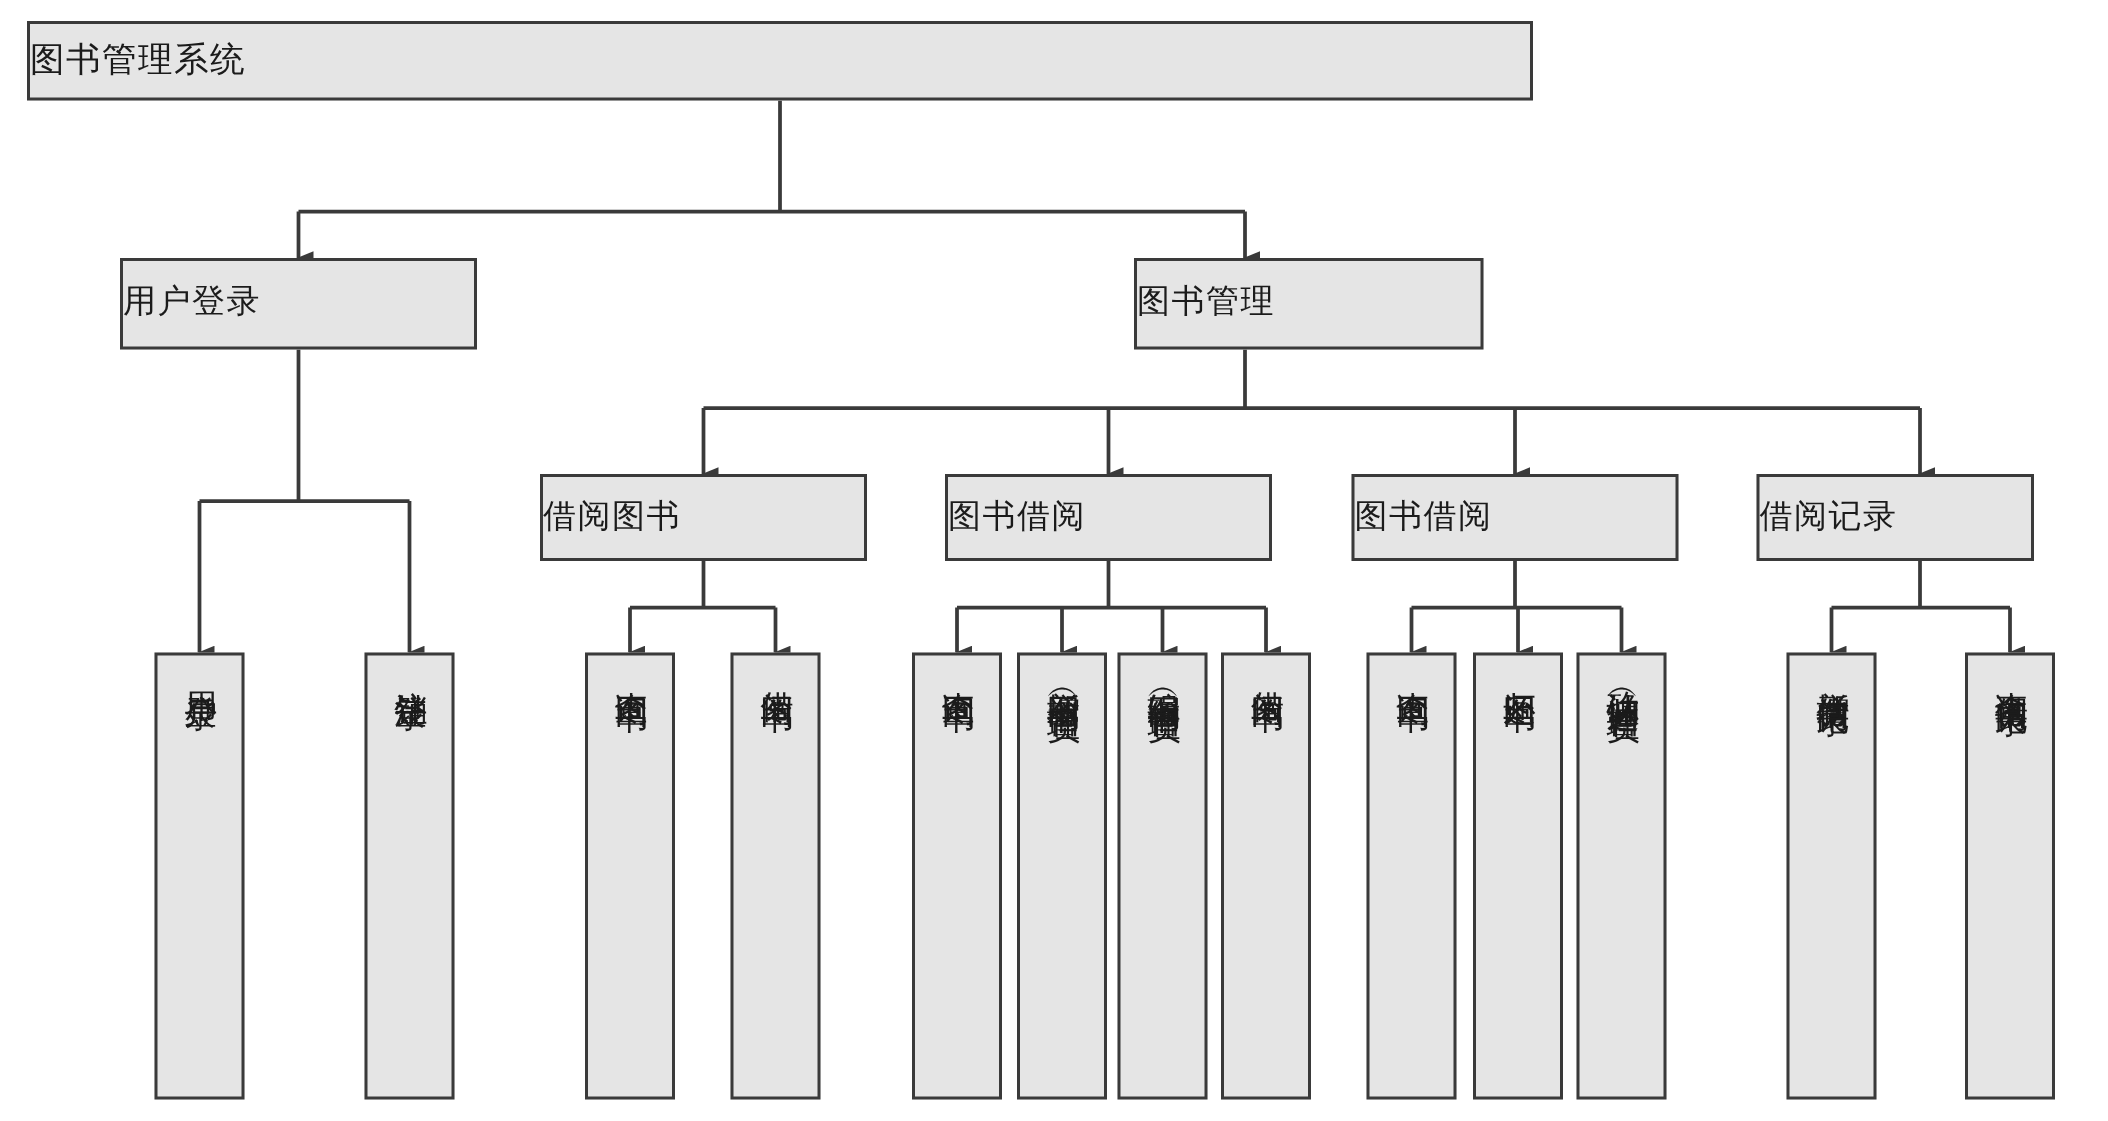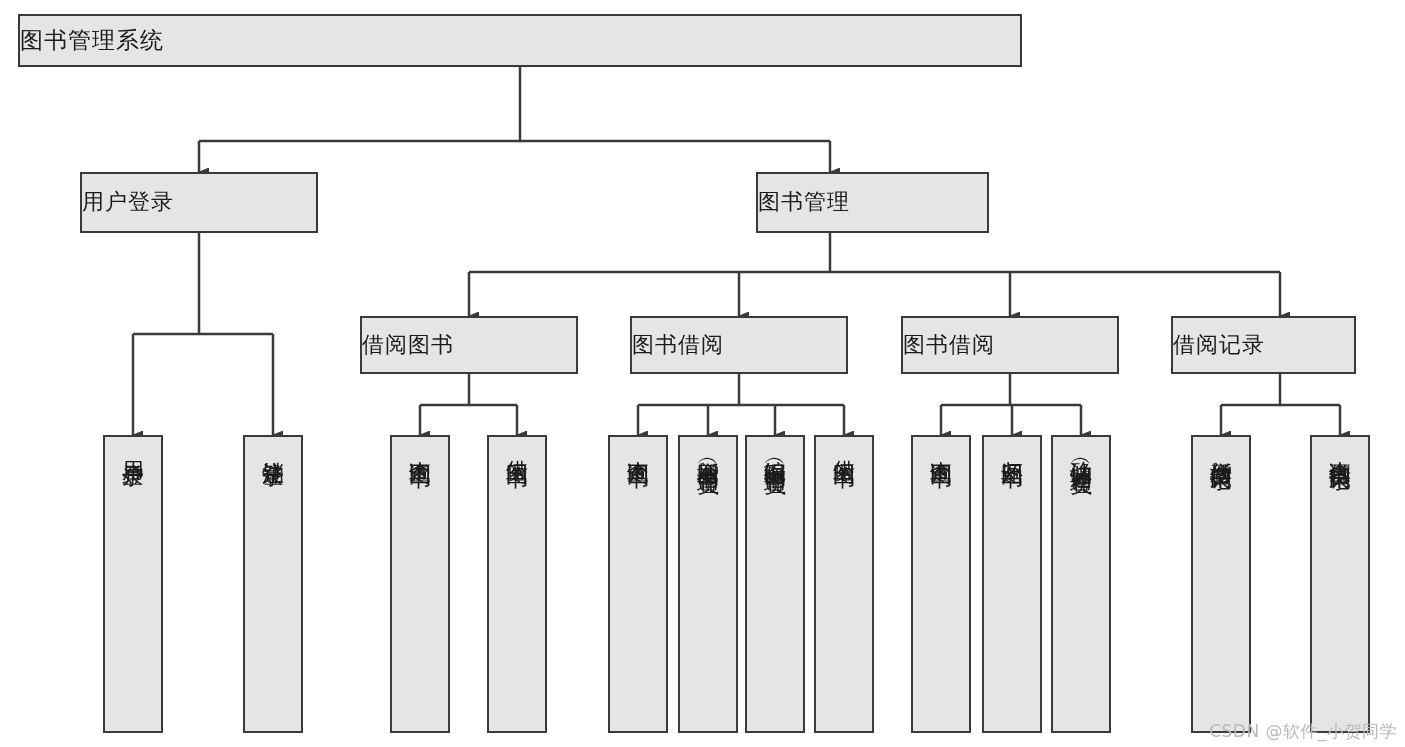--- a/index.html
+++ b/index.html
@@ -161,14 +161,13 @@
       <div class="node leaf v" style="left: 1051px; top: 435px; width: 60px; height: 298px;">
         <span class="vtext">确认归还（管理员）</span>
       </div>
       <div class="node leaf v" style="left: 1191px; top: 435px; width: 60px; height: 298px;">
         <span class="vtext">新增借阅记录</span>
       </div>
       <div class="node leaf v" style="left: 1310px; top: 435px; width: 60px; height: 298px;">
         <span class="vtext">查询借阅记录</span>
       </div>
     </div>
-  <div class="watermark">CSDN @软件_小贺同学</div>
 </div>
 
 </body></html>

